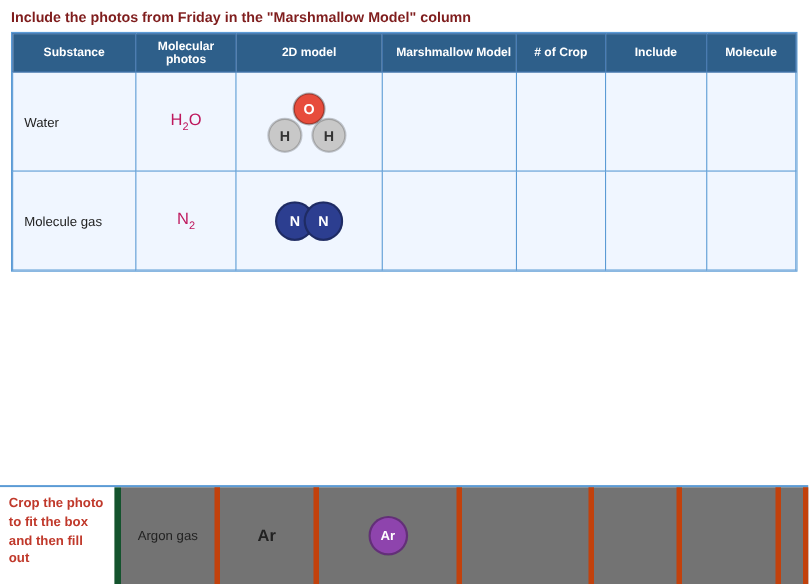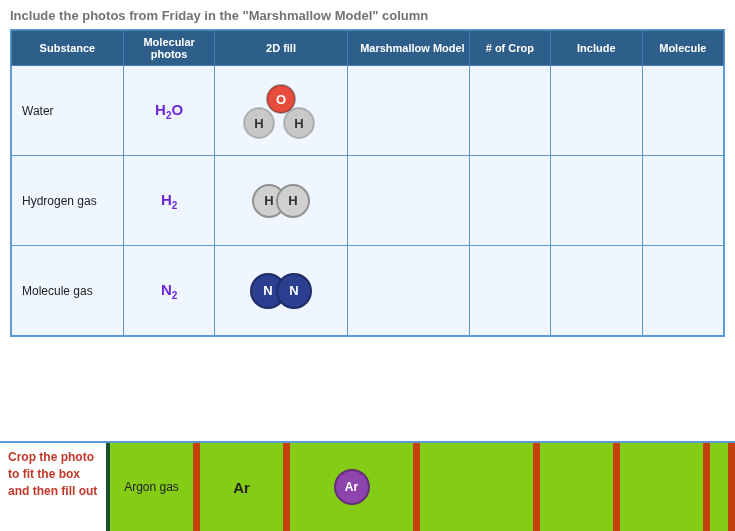--- a/index.html
+++ b/index.html
@@ -10,21 +10,21 @@
       height: 531px;
       overflow: hidden;
       position: relative;
     }
 
     .main-container {
       padding: 8px 10px 0 10px;
     }
 
     .instruction {
-      color: #737373;
+      color: #7f1d1d;
       font-size: 13px;
       font-weight: bold;
       margin-bottom: 6px;
     }
 
     .table-wrapper {
       border: 1px solid #5b9bd5;
       width: 100%;
     }
 
@@ -71,22 +71,22 @@
       margin-left: 24px;
     }
 
     tbody tr {
       height: 90px;
       background: #f0f6ff;
     }
 
     .formula-text {
       font-size: 15px;
-      font-weight: bold;
-      color: #6d28d9;
+      font-weight: normal;
+      color: #be185d;
     }
 
     .formula-sub {
       font-size: 10px;
       vertical-align: sub;
     }
 
     .model-container {
       display: flex;
       align-items: center;
@@ -160,34 +160,34 @@
     .crop-instruction {
       width: 110px;
       background: #fff;
       padding: 6px 8px;
       font-size: 12px;
       color: #c0392b;
       font-weight: bold;
       line-height: 1.4;
       display: flex;
       align-items: flex-start;
-      border-right: 4px solid #14532d;
+      border-right: 6px solid #14532d;
     }
 
     .bottom-cells {
       display: flex;
       flex: 1;
     }
 
     .bottom-cell {
-      border-right: 7px solid #c2410c;
-      display: flex;
-      align-items: center;
-      justify-content: center;
-      background: #84cc16;
+      border-right: 5px solid #c2410c;
+      display: flex;
+      align-items: center;
+      justify-content: center;
+      background: #737373;
       font-size: 12px;
     }
 
     .bottom-cell.substance { width: 90px; flex-shrink: 0; font-size: 12px; color: #222; }
     .bottom-cell.formula { width: 90px; flex-shrink: 0; }
     .bottom-cell.model2d { width: 130px; flex-shrink: 0; }
     .bottom-cell.marshmallow { width: 120px; flex-shrink: 0; }
     .bottom-cell.atoms { width: 80px; flex-shrink: 0; }
     .bottom-cell.compound { width: 90px; flex-shrink: 0; }
     .bottom-cell.molecule { flex: 1; }
@@ -205,21 +205,21 @@
   <div class="instruction">Include the photos from Friday in the "Marshmallow Model" column</div>
 
   <div class="table-wrapper">
     <table>
       <thead>
         <tr>
           <th class="substance-col">Substance</th>
           <th class="formula-col">
             <span>Molecular photos</span>
           </th>
-          <th class="model2d-col">2D fill</th>
+          <th class="model2d-col">2D model</th>
           <th class="marshmallow-col">Marshmallow Model</th>
           <th class="atoms-col"># of Crop</th>
           <th class="compound-col">Include</th>
           <th class="molecule-col">Molecule</th>
         </tr>
       </thead>
       <tbody>
 
         <tr>
           <td class="substance-cell">Water</td>
@@ -240,38 +240,20 @@
                 <text x="58" y="47" text-anchor="middle" font-size="13" font-weight="bold" fill="#333">H</text>
               </svg>
             </div>
           </td>
           <td></td>
           <td></td>
           <td></td>
           <td></td>
         </tr>
 
-        <tr>
-          <td class="substance-cell">Hydrogen gas</td>
-          <td>
-            <span class="formula-text">H<span class="formula-sub">2</span></span>
-          </td>
-          <td>
-            <div class="model-container">
-              <div class="overlap-pair">
-                <div class="atom-circle atom-H">H</div>
-                <div class="atom-circle atom-H">H</div>
-              </div>
-            </div>
-          </td>
-          <td></td>
-          <td></td>
-          <td></td>
-          <td></td>
-        </tr>
 
         <tr>
           <td class="substance-cell">Molecule gas</td>
           <td>
             <span class="formula-text">N<span class="formula-sub">2</span></span>
           </td>
           <td>
             <div class="model-container">
               <div class="overlap-pair">
                 <div class="atom-circle atom-N">N</div>

